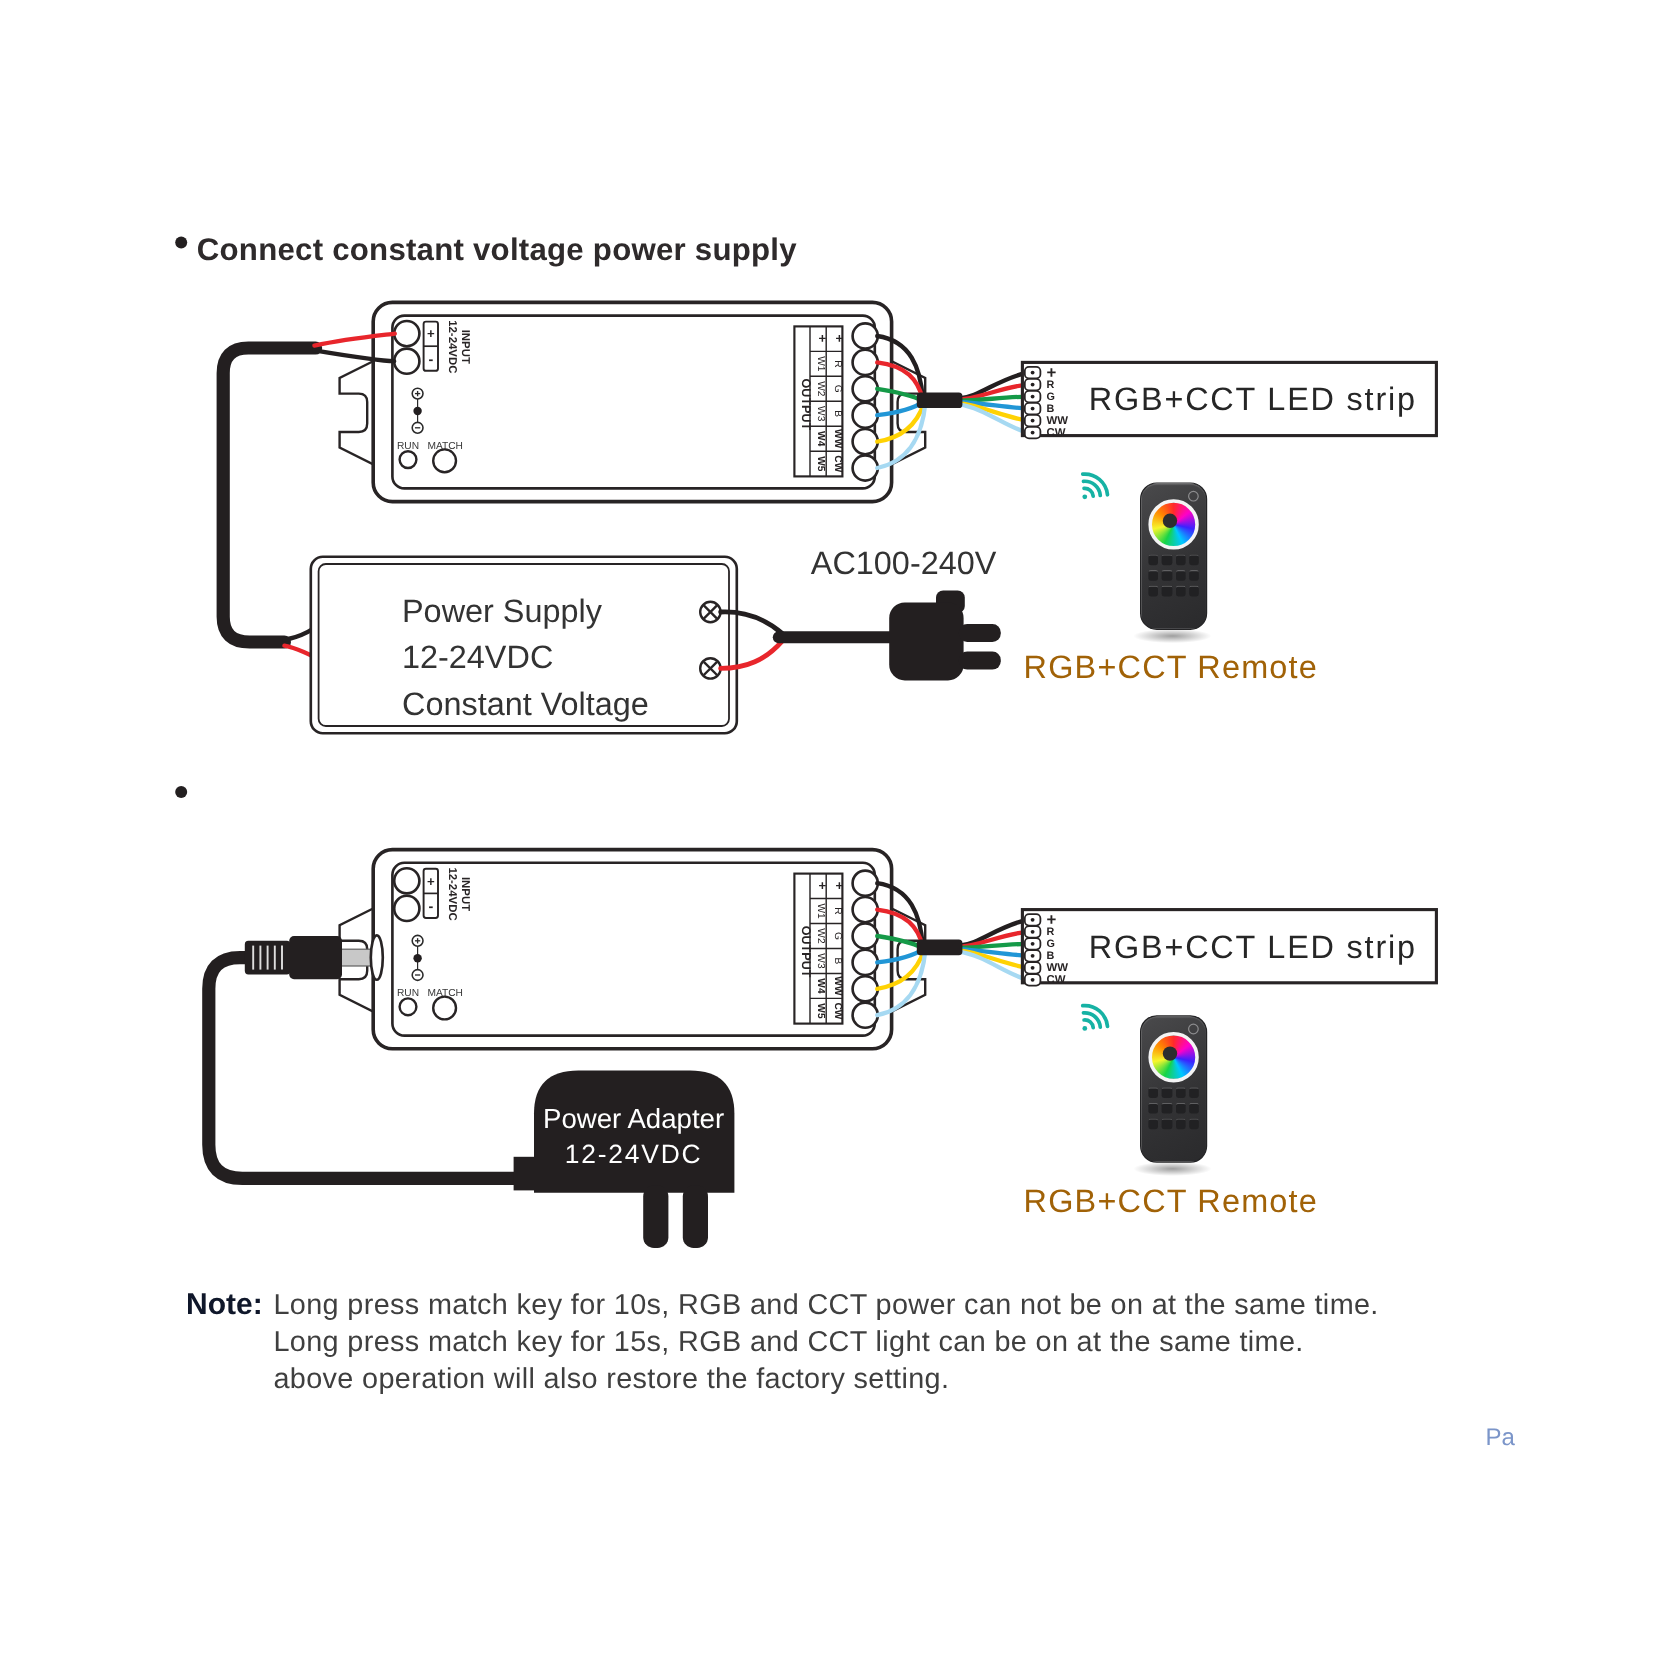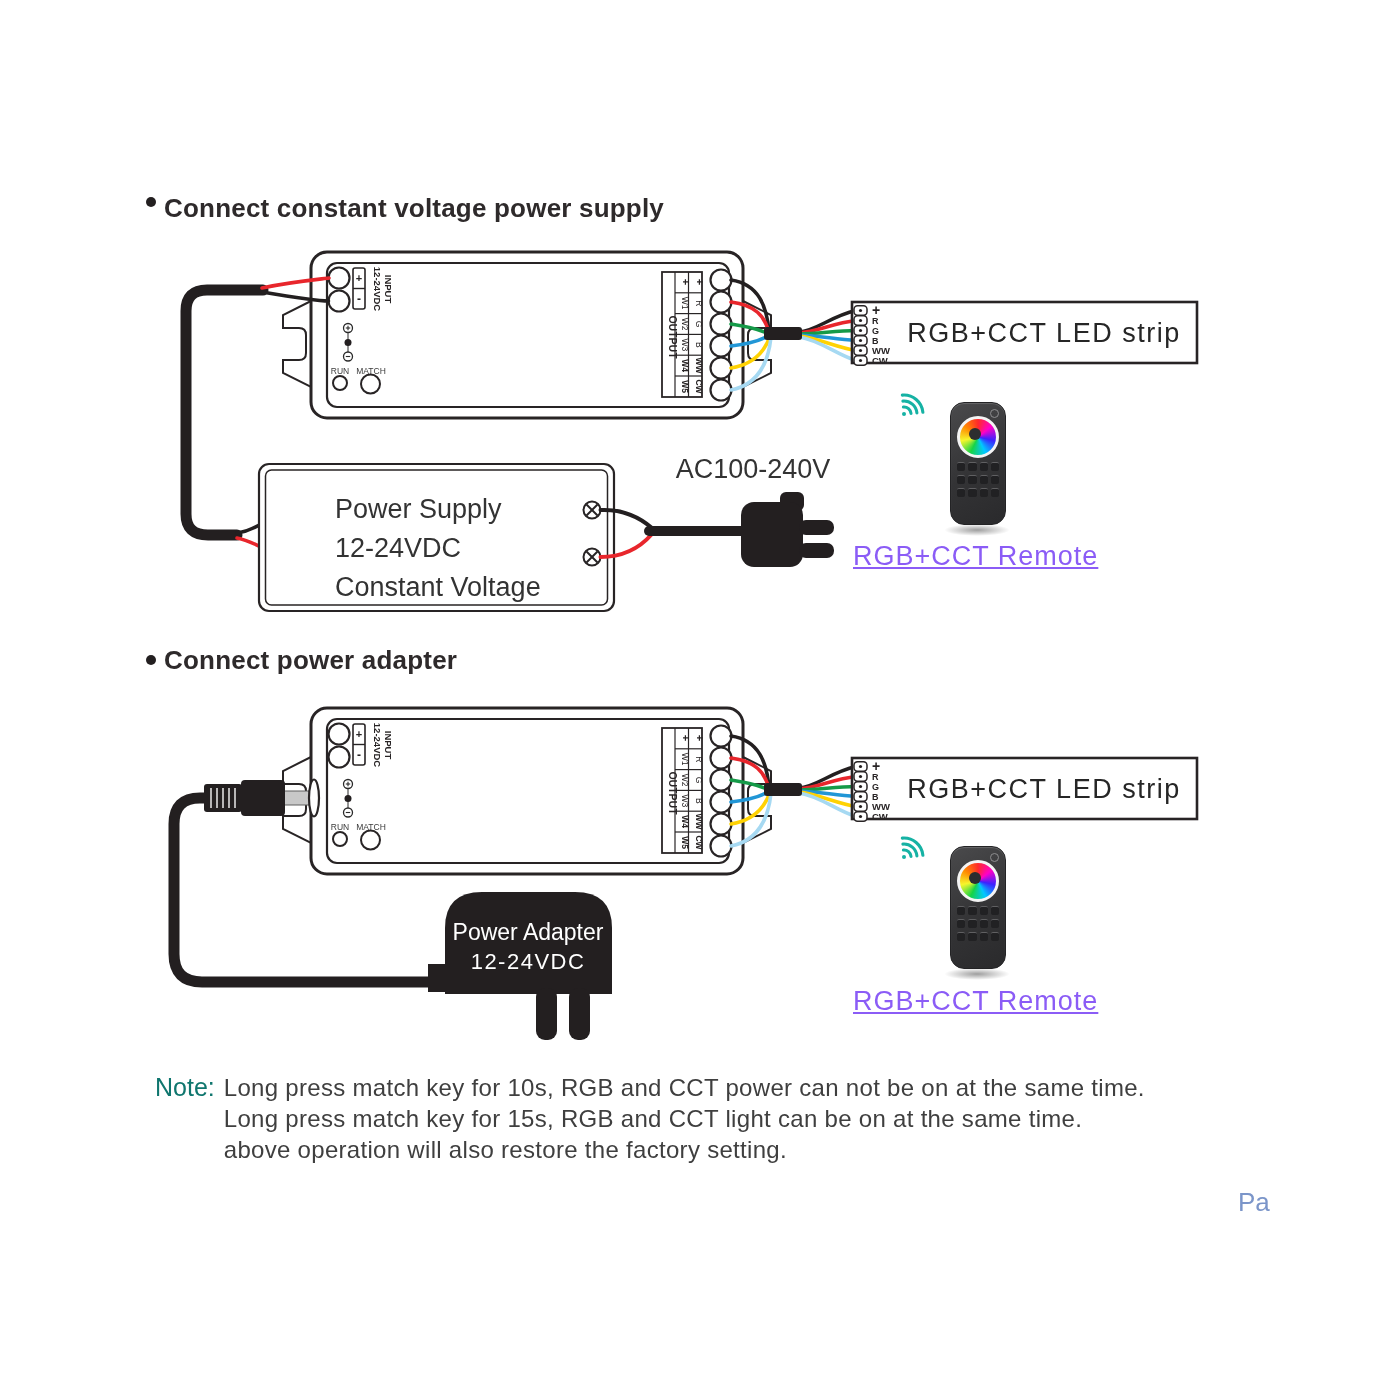--- a/index.html
+++ b/index.html
@@ -16,25 +16,25 @@
          width:36px;height:36px;border-radius:50%;border:3px solid #f4f4f4;
          background:conic-gradient(#ff2a2a,#ff00c8,#3c22ff,#00c8ff,#17d447,#f6f62c,#ff8a00,#ff2a2a);}
   .wheel::after{content:"";position:absolute;left:9px;top:9px;width:12px;height:12px;
          border-radius:50%;background:#2d2d2f;}
   .pwr{position:absolute;right:6px;top:6px;width:7px;height:7px;border:1.6px solid #8d8d8f;border-radius:50%;}
   .btns{position:absolute;left:6px;right:6px;top:59px;display:grid;
         grid-template-columns:repeat(4,1fr);gap:4px 3px;}
   .btn{height:8px;background:#212123;border-radius:2px;border-top:1px solid #606062;}
   .remote-shadow{position:absolute;width:66px;height:12px;border-radius:50%;
         background:radial-gradient(ellipse at center,rgba(0,0,0,.38) 0%,rgba(0,0,0,0) 70%);}
-  .device-label{font-size:27px;color:#8b5cf6;letter-spacing:1px;text-align:center;width:230px;text-decoration:underline;}
+  .device-label{font-size:27px;color:#a16207;letter-spacing:1px;text-align:center;width:230px;}
   .note{position:absolute;left:155px;top:1072px;display:flex;gap:9px;}
-  .note-label{font-size:25px;font-weight:400;color:#0f766e;line-height:31px;}
+  .note-label{font-size:25px;font-weight:700;color:#0f172a;line-height:31px;}
   .note-lines{font-size:24px;color:#3f3f3f;line-height:31px;letter-spacing:.3px;}
-  .footer-partial{font-size:26px;color:#7b95c9;}
+  .footer-partial{font-size:20px;color:#7b95c9;}
 </style>
 </head>
 <body>
 
 <div class="canvas">
 
 <svg width="1400" height="1400" viewBox="0 0 1400 1400">
   <defs>
 
     <g id="ctrl">
@@ -219,21 +219,20 @@
     <text x="528" y="969" text-anchor="middle" font-size="22" letter-spacing="1.5" fill="#ffffff">12-24VDC</text>
   </g>
 
   <use href="#wifi" x="904" y="857"></use>
 </svg>
 
 <span class="bullet" style="left:146px;top:197px;"></span>
 <div class="txt heading" style="left:164px;top:193px;">Connect constant voltage power supply</div>
 
 <span class="bullet" style="left:146px;top:655px;"></span>
-<div class="txt heading" style="left:164px;top:645px;">Connect power adapter</div>
 
 <div class="remote" style="left:950px;top:402px;">
   <span class="pwr"></span>
   <span class="wheel"></span>
   <span class="btns">
     <i class="btn"></i>
         <i class="btn"></i>
         <i class="btn"></i>
         <i class="btn"></i>
     <i class="btn"></i>

